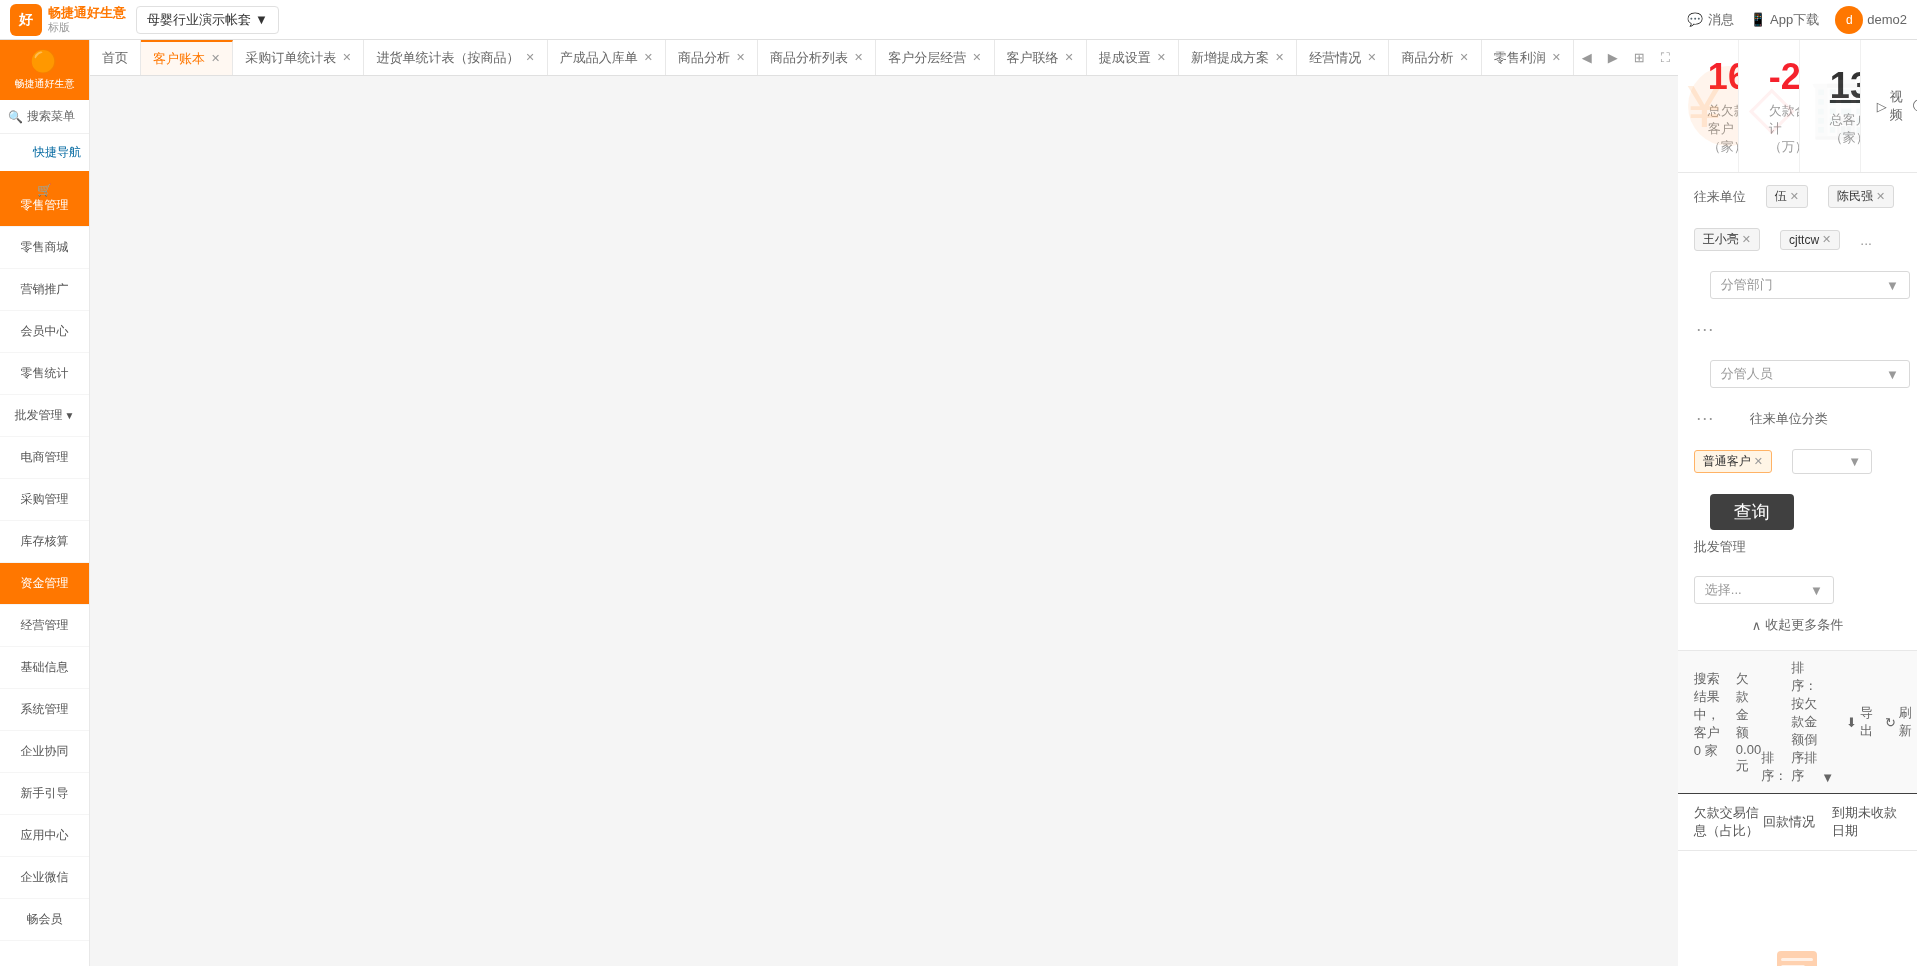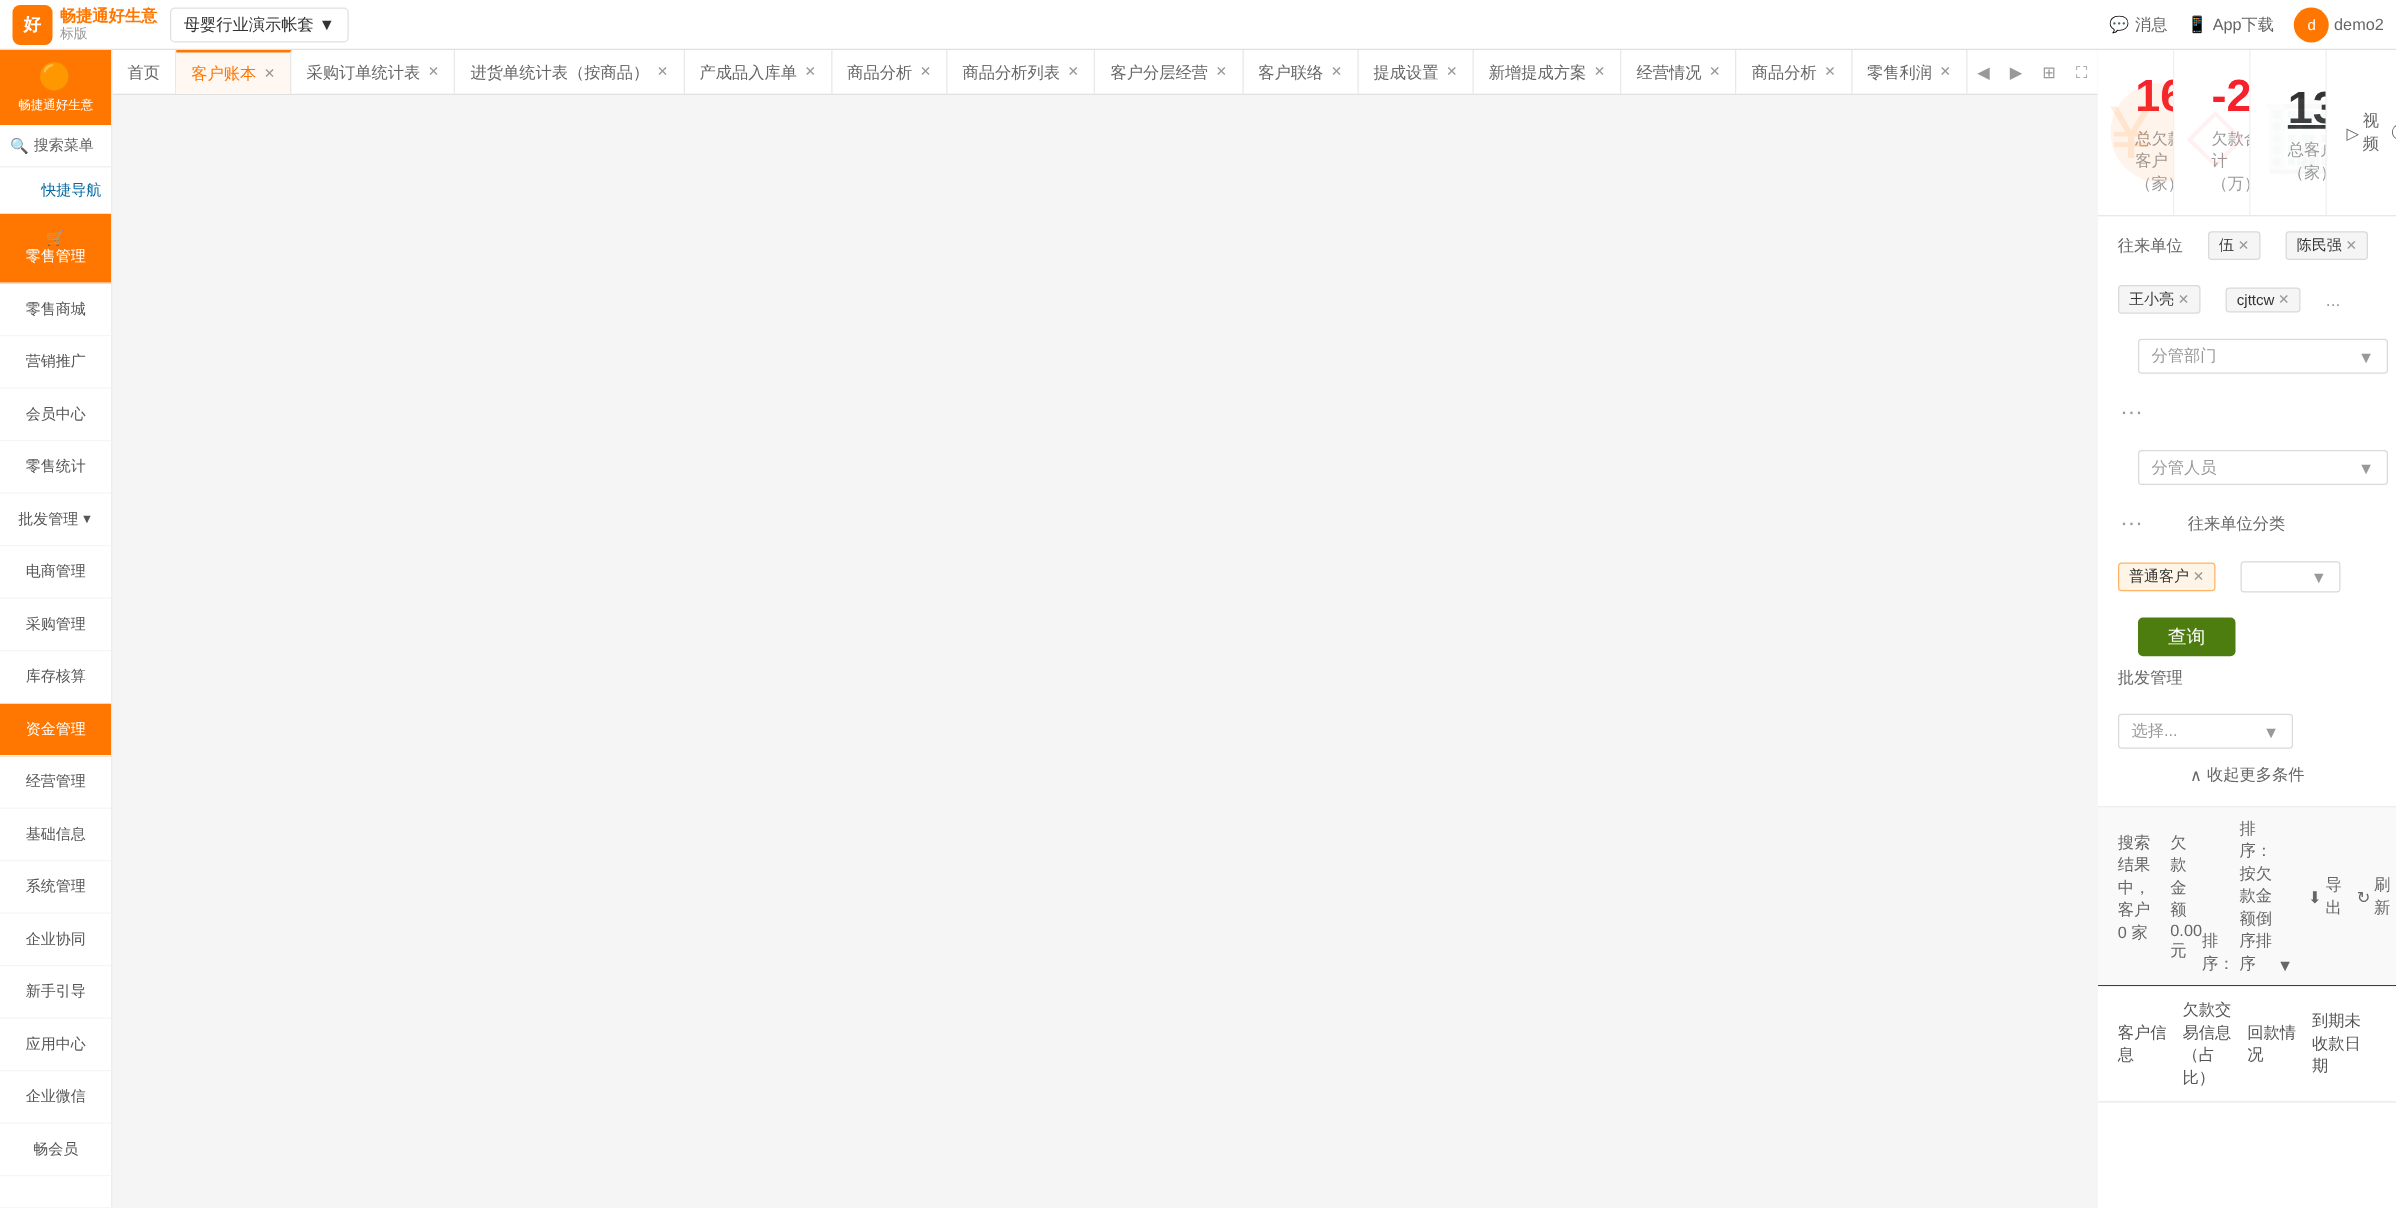--- a/index.html
+++ b/index.html
@@ -71,21 +71,21 @@
     .table-header { display: flex; align-items: center; padding: 10px 16px; border-bottom: 1px solid #e8e8e8; font-size: 13px; font-weight: 500; color: #555; }
     .col-customer { flex: 2; }
     .col-debt { flex: 2; }
     .col-repay { flex: 2; }
     .col-date { flex: 2; }
 
     
     .empty-state { display: flex; flex-direction: column; align-items: center; justify-content: center; padding: 80px 0; color: #701a75; font-size: 13px; }
 
     
-    .query-btn { background: #4d7c0f; color: white; border: none; padding: 6px 24px; border-radius: 4px; cursor: pointer; font-size: 15px; }
+    .query-btn { background: #404040; color: white; border: none; padding: 6px 24px; border-radius: 4px; cursor: pointer; font-size: 18px; }
   </style>
 </head>
 <body>
 
 <div class="app-container">
   <div class="top-bar">
     <div class="logo-area">
       <div class="logo-icon">好</div>
       <div style="display:flex;flex-direction:column;line-height:1.2">
         <span style="font-size:13px;color:#ff7700;font-weight:bold">畅捷通好生意</span>
@@ -343,21 +343,20 @@
             </div>
             <div class="action-btn">
               <span>↻</span>
               <span>刷新</span>
             </div>
           </div>
         </div>
 
         <div class="data-table">
           <div class="table-header">
-            <div class="col-customer">客户信息</div>
             <div class="col-debt">欠款交易信息（占比）</div>
             <div class="col-repay">回款情况</div>
             <div class="col-date">到期未收款日期</div>
           </div>
 
           <div class="empty-state">
             <div style="margin-bottom:12px">
               <svg width="80" height="80" viewBox="0 0 80 80">
                 <ellipse cx="40" cy="55" rx="22" ry="8" fill="#ffd0a8" opacity="0.5"></ellipse>
                 <rect x="20" y="20" width="40" height="35" rx="4" fill="#ffb37a" opacity="0.6"></rect>

